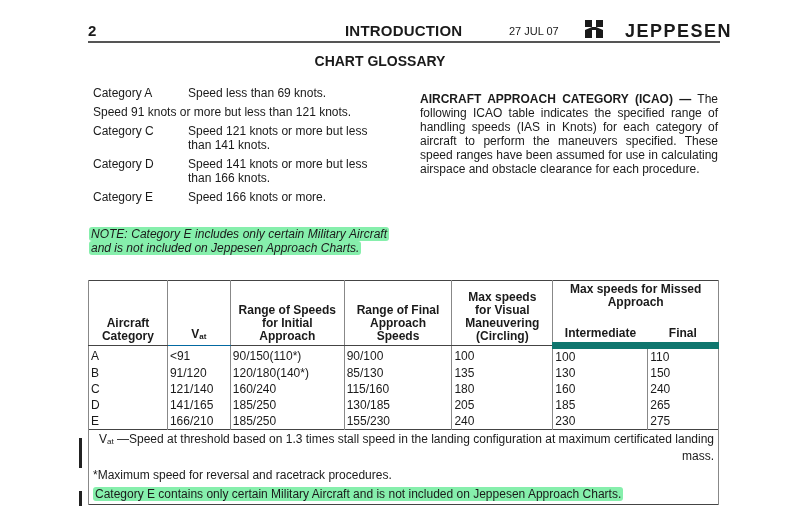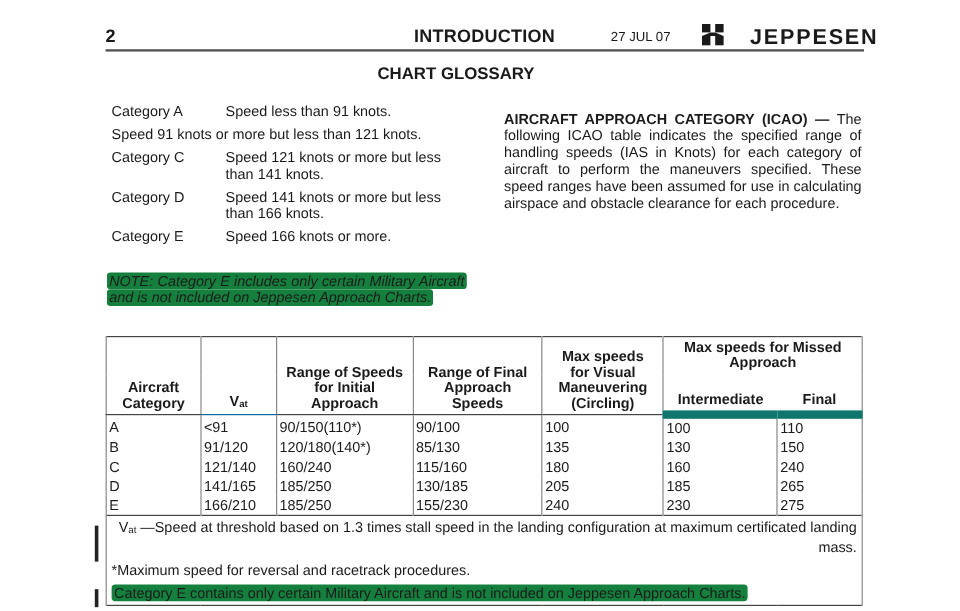--- a/index.html
+++ b/index.html
@@ -15,21 +15,21 @@
     .brand-name { font-size: 18px; font-weight: bold; letter-spacing: 1.5px; }
     .header-rule { left: 88px; top: 41px; width: 632px; height: 2px; background: #555; }
     .glossary-title { left: 0; width: 688px; top: 53px; text-align: center; font-size: 14px; font-weight: bold; margin-left: 36px; }
 
     .cat-list { left: 93px; top: 86px; width: 305px; font-size: 12px; line-height: 14px; }
     .cat-row { display: flex; margin-bottom: 5px; }
     .cat-label { width: 95px; flex: none; }
     .cat-desc { flex: 1; }
     .note { left: 89px; top: 227px; width: 300px; font-size: 12px; line-height: 14px; font-style: italic;
       text-align: justify; }
-    .hl { background: #15803d; padding: 0 2px; border-radius: 3px; -webkit-box-decoration-break: clone; box-decoration-break: clone; }
+    .hl { background: #86efac; padding: 0 2px; border-radius: 3px; -webkit-box-decoration-break: clone; box-decoration-break: clone; }
 
     .icao { left: 420px; top: 92px; width: 298px; font-size: 12px; line-height: 14px; text-align: justify; }
     .icao b { font-weight: bold; }
 
     table.speeds { position: absolute; left: 88px; top: 280px; width: 631px; border-collapse: collapse;
       font-size: 12px; }
     table.speeds th, table.speeds td { border-left: 1px solid #888; border-right: 1px solid #888; padding: 0 2px; }
     table.speeds { border: 1px solid #444; }
     table.speeds th { font-weight: bold; line-height: 13px; vertical-align: bottom; padding-bottom: 2px; }
     table.speeds thead tr.h2 th { border-bottom: 7px solid #0f766e; }
@@ -56,21 +56,21 @@
   </span>
   <span class="brand-name">JEPPESEN</span>
 </div>
 <div class="abs header-rule"></div>
 
 <div class="abs glossary-title">CHART GLOSSARY</div>
 
 <div class="abs cat-list">
   <div class="cat-row">
     <span class="cat-label">Category A</span>
-    <span class="cat-desc">Speed less than 91 knots.</span>
+    <span class="cat-desc">Speed less than 69 knots.</span>
   </div>
   <div class="cat-row">
     <span class="cat-desc" style="padding-right:15px">Speed 91 knots or more but less than 121 knots.</span>
   </div>
   <div class="cat-row">
     <span class="cat-label">Category C</span>
     <span class="cat-desc" style="padding-right:15px">Speed 121 knots or more but less than 141 knots.</span>
   </div>
   <div class="cat-row">
     <span class="cat-label">Category D</span>

